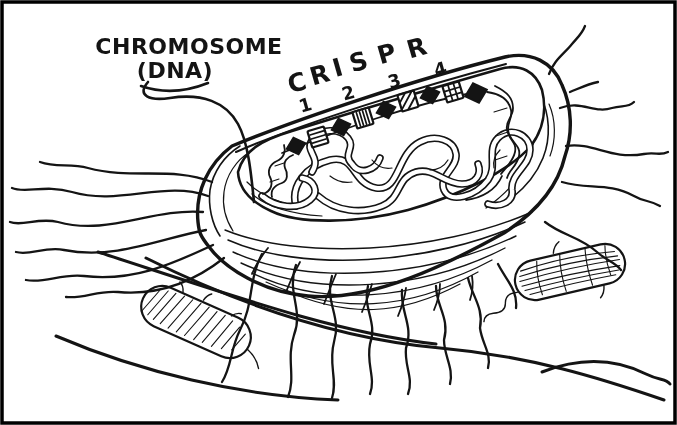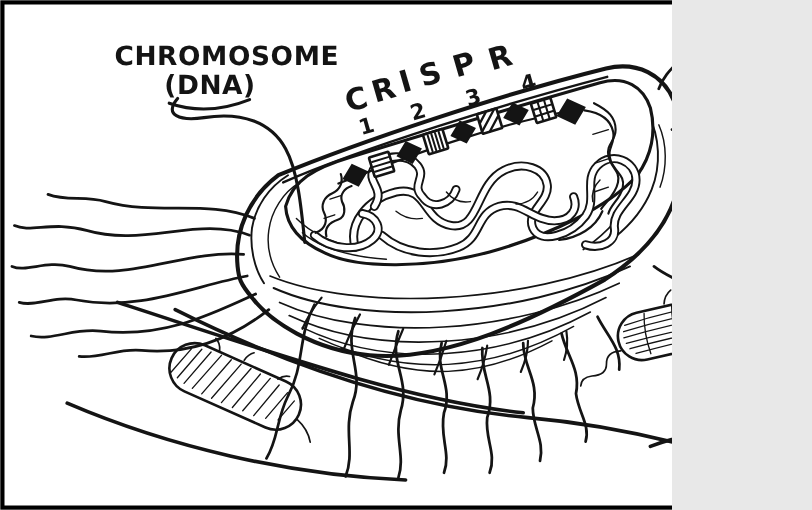--- a/index.html
+++ b/index.html
@@ -1,16 +1,16 @@
 <!DOCTYPE html>
 <html><head>
 <meta charset="utf-8">
 <style>
   html,body{margin:0;padding:0;background:#e8e8e8;}
-  .stage{width:560px;height:425px;background:#ffffff;position:relative;overflow:hidden;}
+  .stage{width:677px;height:425px;background:#ffffff;position:relative;overflow:hidden;}
   svg{display:block;}
   .ink{fill:none;stroke:#141414;stroke-linecap:round;stroke-linejoin:round;}
   .fillw{fill:#ffffff;}
   .fillb{fill:#141414;stroke:#141414;}
   .tube-b{fill:none;stroke:#141414;stroke-width:7.6;stroke-linecap:round;stroke-linejoin:round;}
   .tube-w{fill:none;stroke:#ffffff;stroke-width:4.4;stroke-linecap:round;stroke-linejoin:round;}
   text{font-family:"DejaVu Sans", sans-serif;fill:#141414;}
   .hand-label{font-size:22px;font-weight:700;letter-spacing:0.5px;text-anchor:middle;}
   .crispr-letter{font-size:25px;font-weight:700;text-anchor:middle;}
   .spacer-num{font-size:18px;font-weight:700;text-anchor:middle;}

